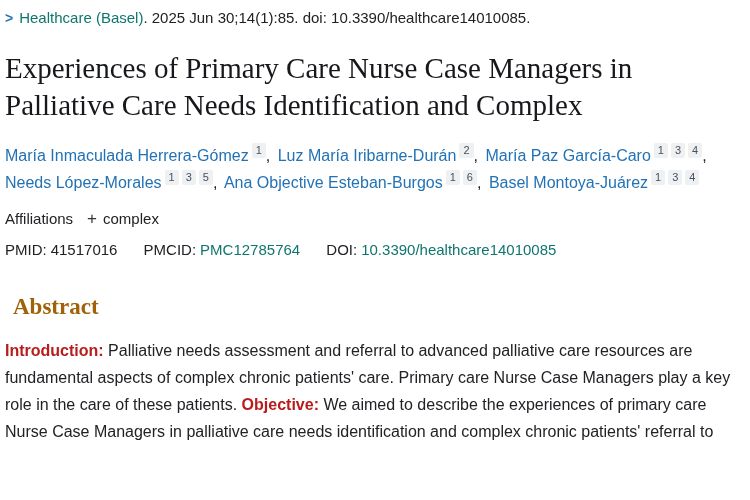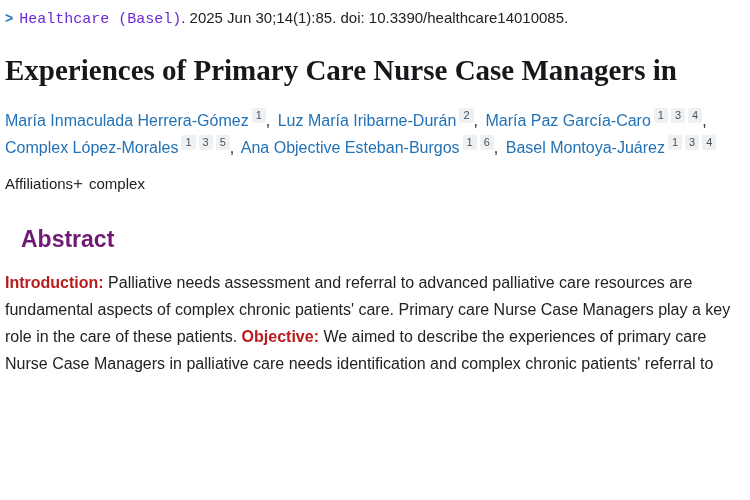--- a/index.html
+++ b/index.html
@@ -13,26 +13,26 @@
   }
   .page { padding: 8px 10px 0 5px; }
 
   
   .citation { font-size: 15px; line-height: 20px; color: #212226; }
   .chevron-toggle {
     background: none; border: none; padding: 0; margin-right: 6px;
     color: #2272b5; font-size: 14px; font-weight: 700; cursor: pointer;
     font-family: "Liberation Sans", sans-serif;
   }
-  a.link, .link { color: #6d28d9; text-decoration: none; cursor: pointer; font-family: Liberation Mono, monospace; }
+  a.link, .link { color: #0f766e; text-decoration: none; cursor: pointer; }
 
   
   .title {
     font-family: "Liberation Serif", serif;
-    font-weight: 700;
+    font-weight: 400;
     font-size: 29px;
     line-height: 37px;
     color: #17181c;
     margin: 22px 0 0 0;
   }
 
   
   .authors {
     margin-top: 18px;
     font-size: 16px;
@@ -54,44 +54,45 @@
     cursor: pointer;
   }
   .sep { color: #212226; margin-right: 3px; }
 
   
   .affil-row {
     margin-top: 14px;
     font-size: 15px;
     display: flex;
     align-items: center;
+    gap: 14px;
   }
   .expand-btn {
     display: inline-flex;
     align-items: center;
     gap: 6px;
     background: none; border: none; padding: 0;
     font-size: 15px; color: #212226; cursor: pointer;
     font-family: "Liberation Sans", sans-serif;
   }
   .plus-icon { font-size: 17px; font-weight: 400; color: #333; line-height: 15px; }
 
   
   .ids-row { margin-top: 13px; font-size: 15px; line-height: 20px; }
   .id-group { margin-right: 22px; }
   .id-label { margin-right: 4px; }
 
   
   .abstract-heading {
-    font-family: Liberation Sans, sans-serif;
+    font-family: Liberation Serif, serif;
     font-weight: 700;
     font-size: 23px;
     line-height: 28px;
-    color: #701a75;
-    margin: 33px 0 0 16px;
+    color: #a16207;
+    margin: 33px 0 0 8px;
   }
   .abstract-text {
     margin-top: 16px;
     font-size: 16px;
     line-height: 27px;
     color: #212226;
     max-width: 740px;
   }
   .abstract-text b { color: #b91c1c; }
 </style>
@@ -99,37 +100,43 @@
 <body>
 
 <div class="page">
 
   <div class="citation">
     <button class="chevron-toggle">&gt;</button><a class="link">Healthcare (Basel)</a><span>. 2025 Jun 30;14(1):85. doi: 10.3390/healthcare14010085.</span>
   </div>
 
   <h1 class="title">
     <div>Experiences of Primary Care Nurse Case Managers in</div>
+    <div>Palliative Care Needs Identification and Complex</div>
   </h1>
 
   <div class="authors">
     <span class="author"><a class="author-name">María Inmaculada Herrera-Gómez</a><span class="aff-sup">1</span></span><span class="sep">,</span>
     <span class="author"><a class="author-name">Luz María Iribarne-Durán</a><span class="aff-sup">2</span></span><span class="sep">,</span>
     <span class="author"><a class="author-name">María Paz García-Caro</a><span class="aff-sup">1</span><span class="aff-sup">3</span><span class="aff-sup">4</span></span><span class="sep">,</span>
-    <span class="author"><a class="author-name">Complex López-Morales</a><span class="aff-sup">1</span><span class="aff-sup">3</span><span class="aff-sup">5</span></span><span class="sep">,</span>
+    <span class="author"><a class="author-name">Needs López-Morales</a><span class="aff-sup">1</span><span class="aff-sup">3</span><span class="aff-sup">5</span></span><span class="sep">,</span>
     <span class="author"><a class="author-name">Ana Objective Esteban-Burgos</a><span class="aff-sup">1</span><span class="aff-sup">6</span></span><span class="sep">,</span>
     <span class="author"><a class="author-name">Basel Montoya-Juárez</a><span class="aff-sup">1</span><span class="aff-sup">3</span><span class="aff-sup">4</span></span>
   </div>
 
   <div class="affil-row">
     <span>Affiliations</span>
     <button class="expand-btn">
       <span class="plus-icon">+</span>
       <span>complex</span>
     </button>
   </div>
 
+  <div class="ids-row">
+    <span class="id-group"><span class="id-label">PMID:</span><span>41517016</span></span>
+    <span class="id-group"><span class="id-label">PMCID:</span><a class="link">PMC12785764</a></span>
+    <span class="id-group"><span class="id-label">DOI:</span><a class="link">10.3390/healthcare14010085</a></span>
+  </div>
 
   <h2 class="abstract-heading">Abstract</h2>
 
   <p class="abstract-text"><b>Introduction:</b><span> Palliative needs assessment and referral to advanced palliative care resources are fundamental aspects of complex chronic patients' care. Primary care Nurse Case Managers play a key role in the care of these patients. </span><b>Objective:</b><span> We aimed to describe the experiences of primary care Nurse Case Managers in palliative care needs identification and complex chronic patients' referral to</span></p>
 
 </div>
 
 </body></html>

